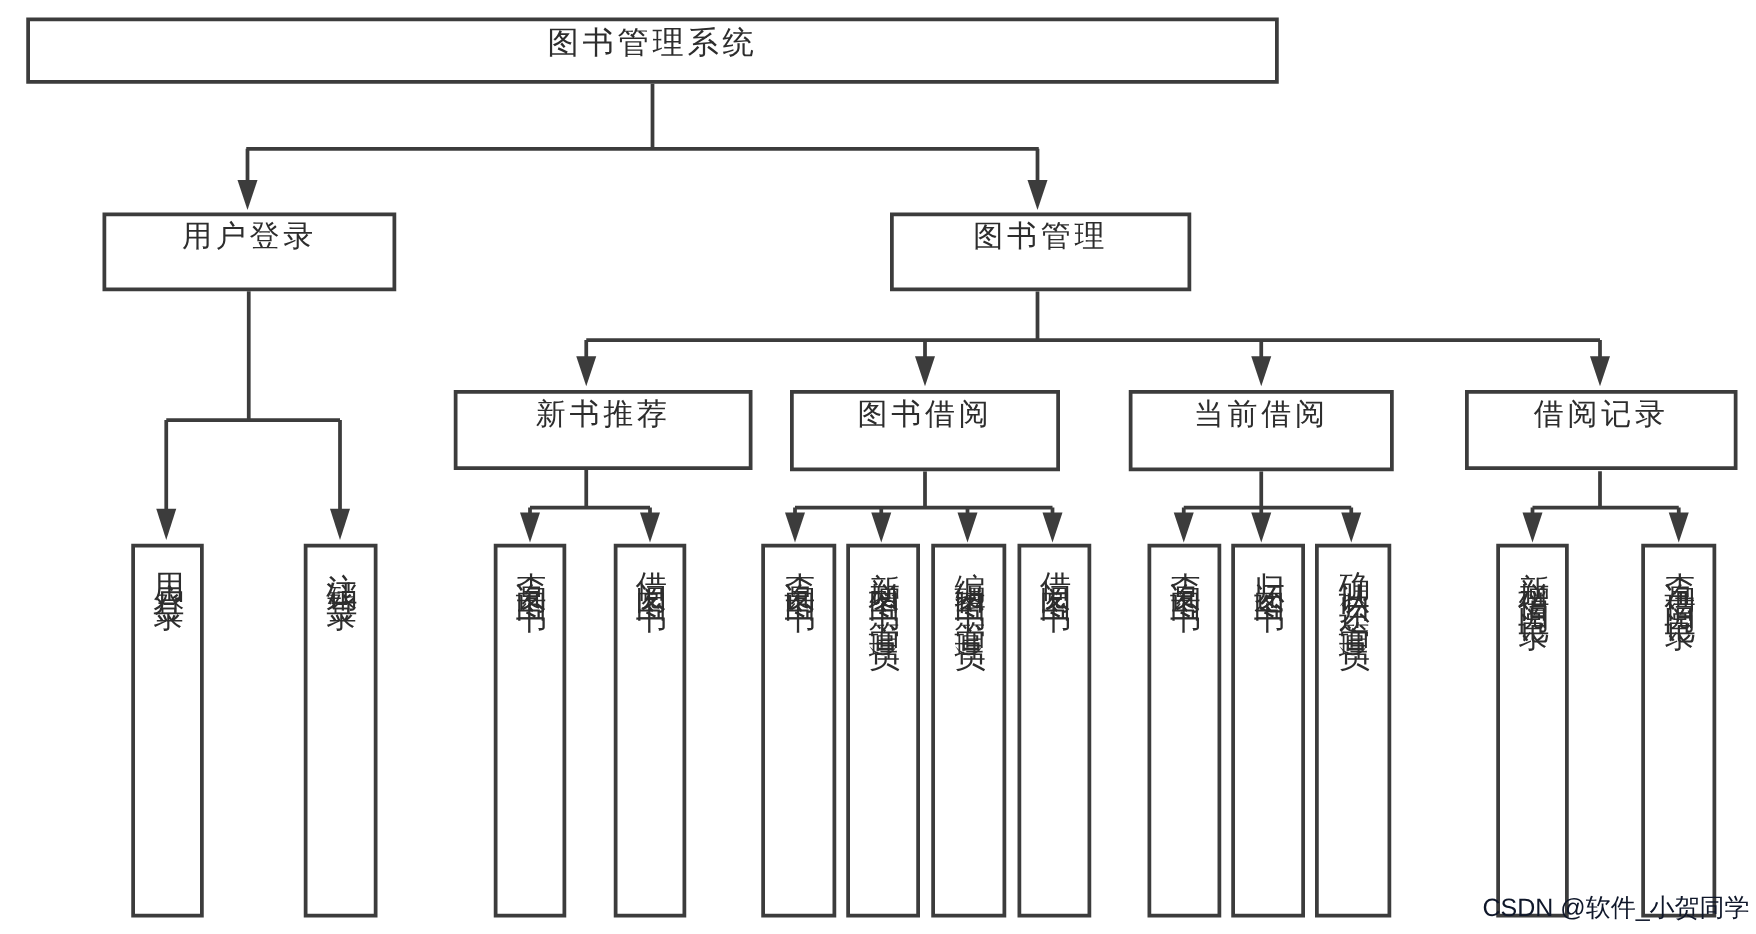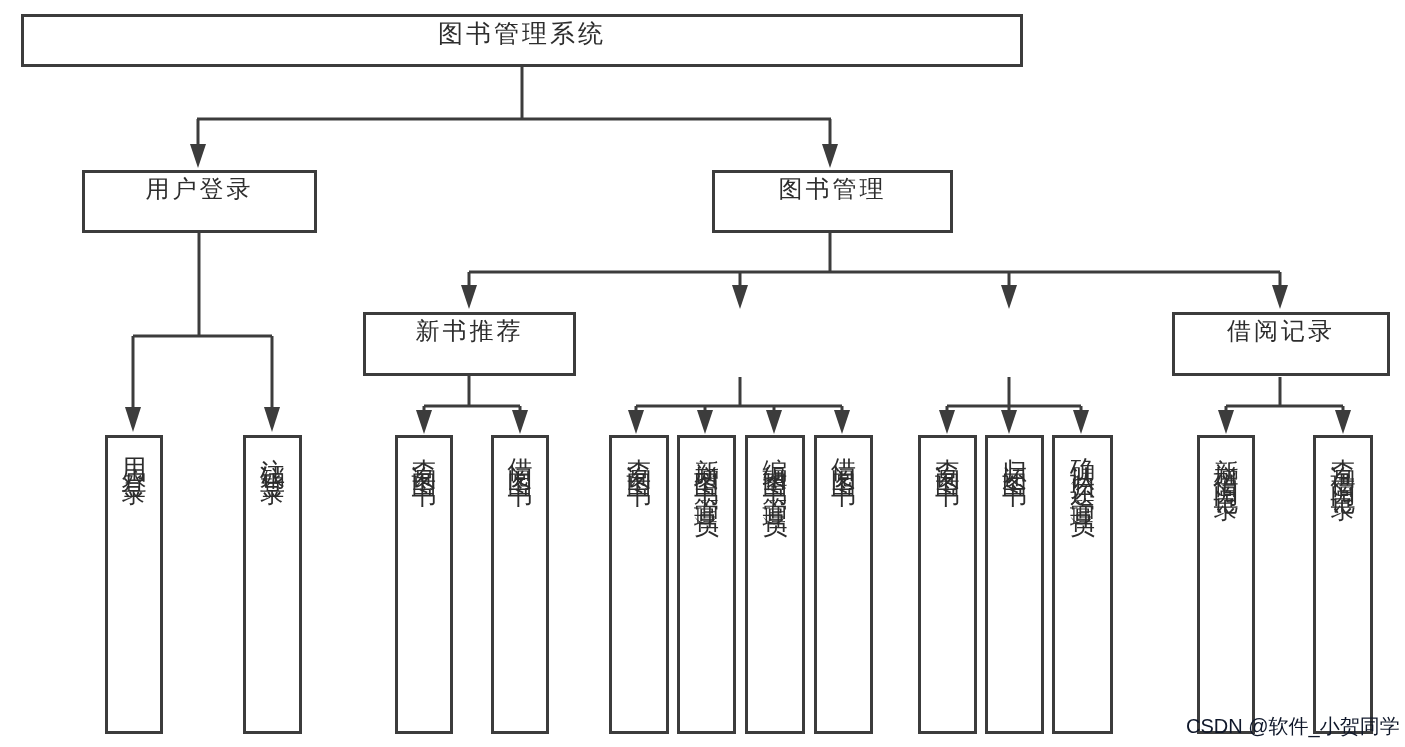--- a/index.html
+++ b/index.html
@@ -127,22 +127,28 @@
     <span class="h-label root-label">图书管理系统</span>
   </div>
 
   <div class="box" style="left:82px; top:170px; width:235px; height:63px;">
     <span class="h-label">用户登录</span>
   </div>
   <div class="box" style="left:712px; top:170px; width:241px; height:63px;">
     <span class="h-label">图书管理</span>
   </div>
 
-  <div class="box" style="left:363px; top:312px; width:213px; height:64px;">
+  <div class="box" style="left:363px; top:312px; width:239px; height:64px;">
     <span class="h-label">新书推荐</span>
+  </div>
+  <div class="box" style="left:632px; top:312px; width:216px; height:65px;">
+    <span class="h-label">图书借阅</span>
+  </div>
+  <div class="box" style="left:903px; top:312px; width:212px; height:65px;">
+    <span class="h-label">当前借阅</span>
   </div>
   <div class="box" style="left:1172px; top:312px; width:218px; height:64px;">
     <span class="h-label">借阅记录</span>
   </div>
 
   <div class="box leaf" style="left:105px; width:58px;">
     <span class="v-label">用户登录</span>
   </div>
   <div class="box leaf" style="left:243px; width:59px;">
     <span class="v-label">注销登录</span>

